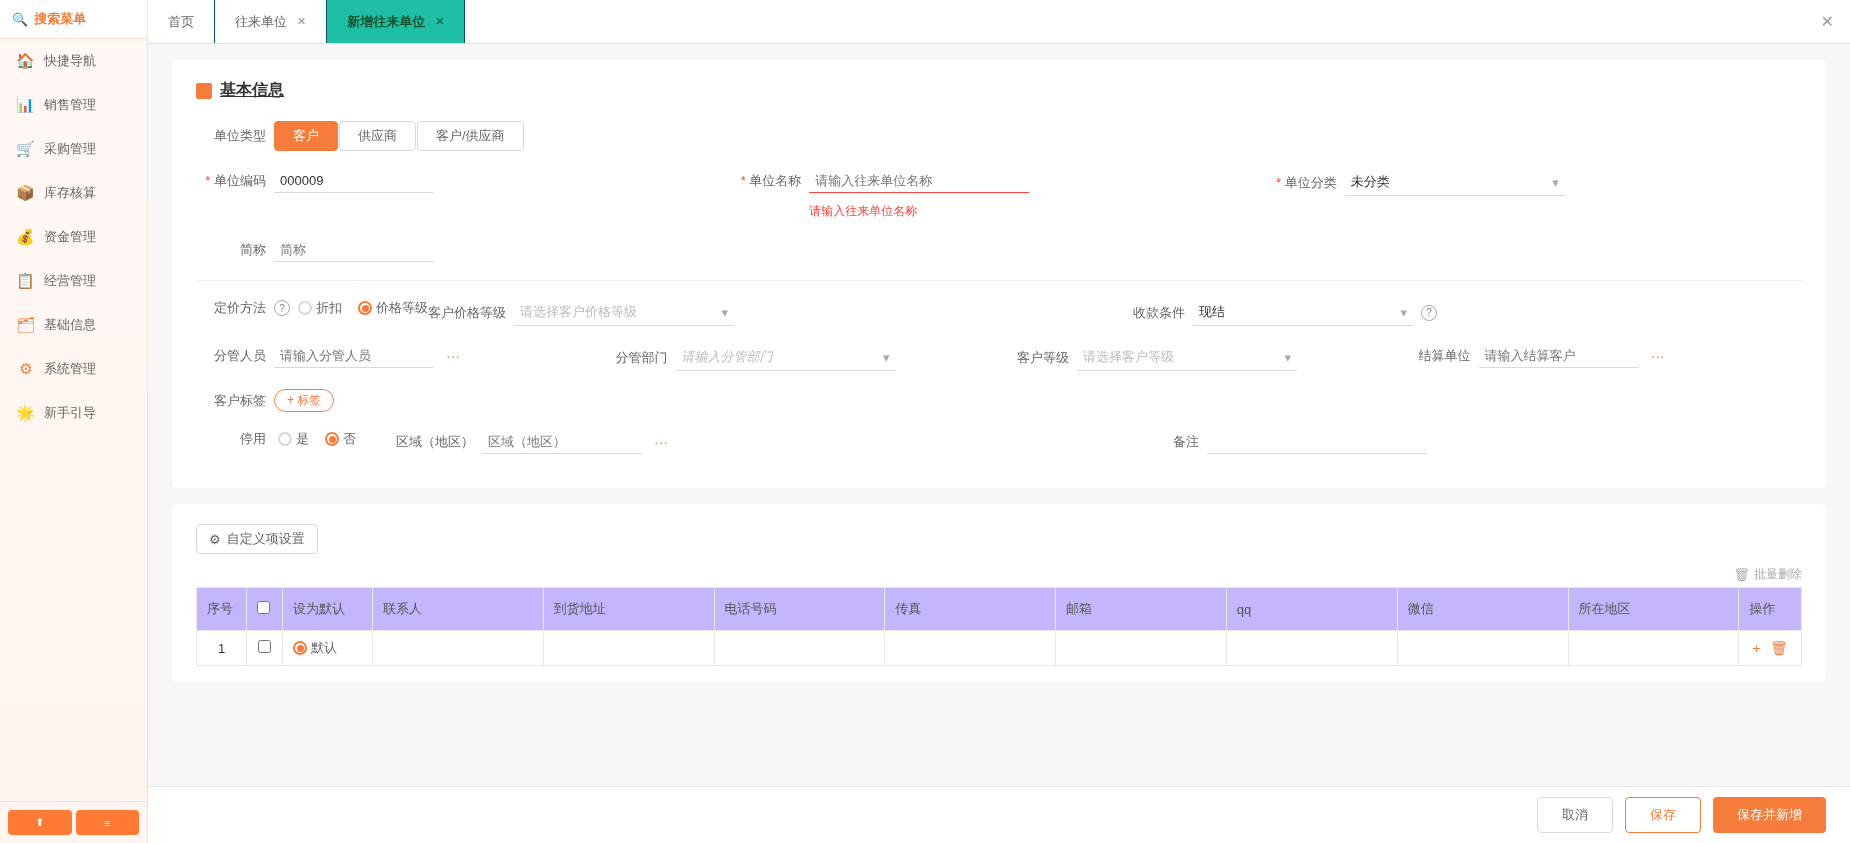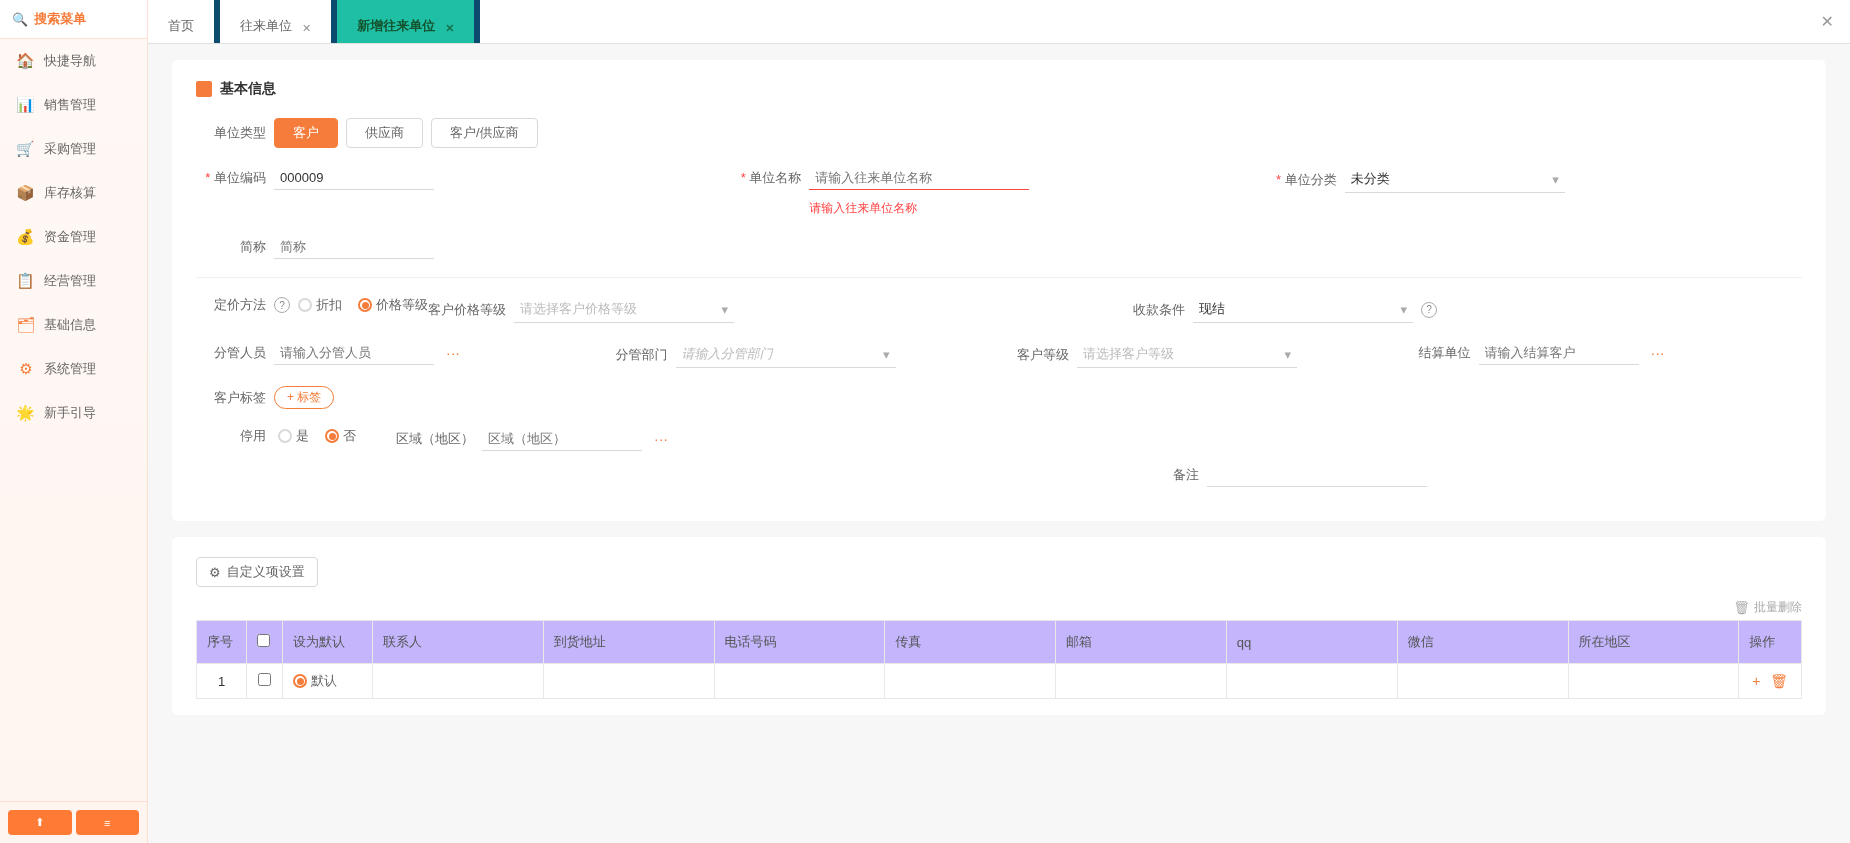--- a/index.html
+++ b/index.html
@@ -72,26 +72,26 @@
     .tab-bar {
       background: #fff;
       border-bottom: 1px solid #e0e0e0;
       display: flex;
       align-items: stretch;
       height: 44px;
       flex-shrink: 0;
     }
     .tab {
       display: flex;
-      align-items: flex-end;
-      padding: 8px 20px;
+      align-items: center;
+      padding: 18px 20px;
       cursor: pointer;
       color: #666;
       font-size: 13px;
-      border-right: 6px solid #0c4a6e;
+      border-right: 1px solid #0c4a6e;
       gap: 6px;
       white-space: nowrap;
     }
     .tab.active {
       background: #1ebfa5;
       color: #14532d;
       font-weight: bold;
     }
     .tab .close-icon { font-size: 11px; margin-left: 4px; opacity: 0.7; }
     .tab-close-main {
@@ -110,23 +110,24 @@
       overflow-y: auto;
       background: #f7f7f7;
       padding: 16px 24px;
     }
 
     .section-title {
       display: flex;
       align-items: center;
       gap: 8px;
       margin-bottom: 20px;
-      font-size: 14px;
+      font-size: 16px;
       font-weight: bold;
       color: #333;
+      text-decoration: underline;
     }
     .section-icon {
       width: 16px;
       height: 16px;
       background: #f57c3a;
       border-radius: 2px;
       display: inline-block;
     }
 
     .form-container {
@@ -188,21 +189,21 @@
       color: #999;
       font-size: 13px;
       gap: 4px;
       flex: 1;
       max-width: 220px;
     }
     .form-select .chevron { margin-left: auto; color: #aaa; }
     .form-select-value { color: #333; }
 
     
-    .unit-type-group { display: flex; gap: 8px; align-items: flex-end; }
+    .unit-type-group { display: flex; gap: 1px; align-items: flex-end; }
     .unit-btn {
       padding: 5px 18px;
       border: 1px solid #d9d9d9;
       border-radius: 4px;
       cursor: pointer;
       font-size: 13px;
       color: #666;
       background: #fff;
     }
     .unit-btn.active {
@@ -548,21 +549,21 @@
               </div>
               <span>否</span>
             </div>
           </div>
         </div>
         <div class="form-field" style="margin-left: 40px;">
           <span class="form-label">区域（地区）</span>
           <input type="text" class="form-input" placeholder="区域（地区）" style="">
           <span class="more-btn">···</span>
         </div>
-        <div class="form-field" style="margin-left: 60px; margin-top: 36px;">
+        <div class="form-field" style="margin-left: 60px;">
           <span class="form-label">备注</span>
           <input type="text" class="form-input form-input-wide" style="">
         </div>
       </div>
 
     </div>
 
     <div class="form-container">
       <button class="custom-settings-btn">
         <span>⚙</span>
@@ -614,13 +615,18 @@
             <td style="white-space:nowrap;">
               <button class="table-action-btn">+</button>
               <button class="table-action-btn">🗑</button>
             </td>
           </tr>
         </tbody>
       </table>
     </div>
   </div>
 
+  <div class="footer">
+    <button class="btn-cancel">取消</button>
+    <button class="btn-save">保存</button>
+    <button class="btn-save-add">保存并新增</button>
+  </div>
 </div>
 
 </body></html>

